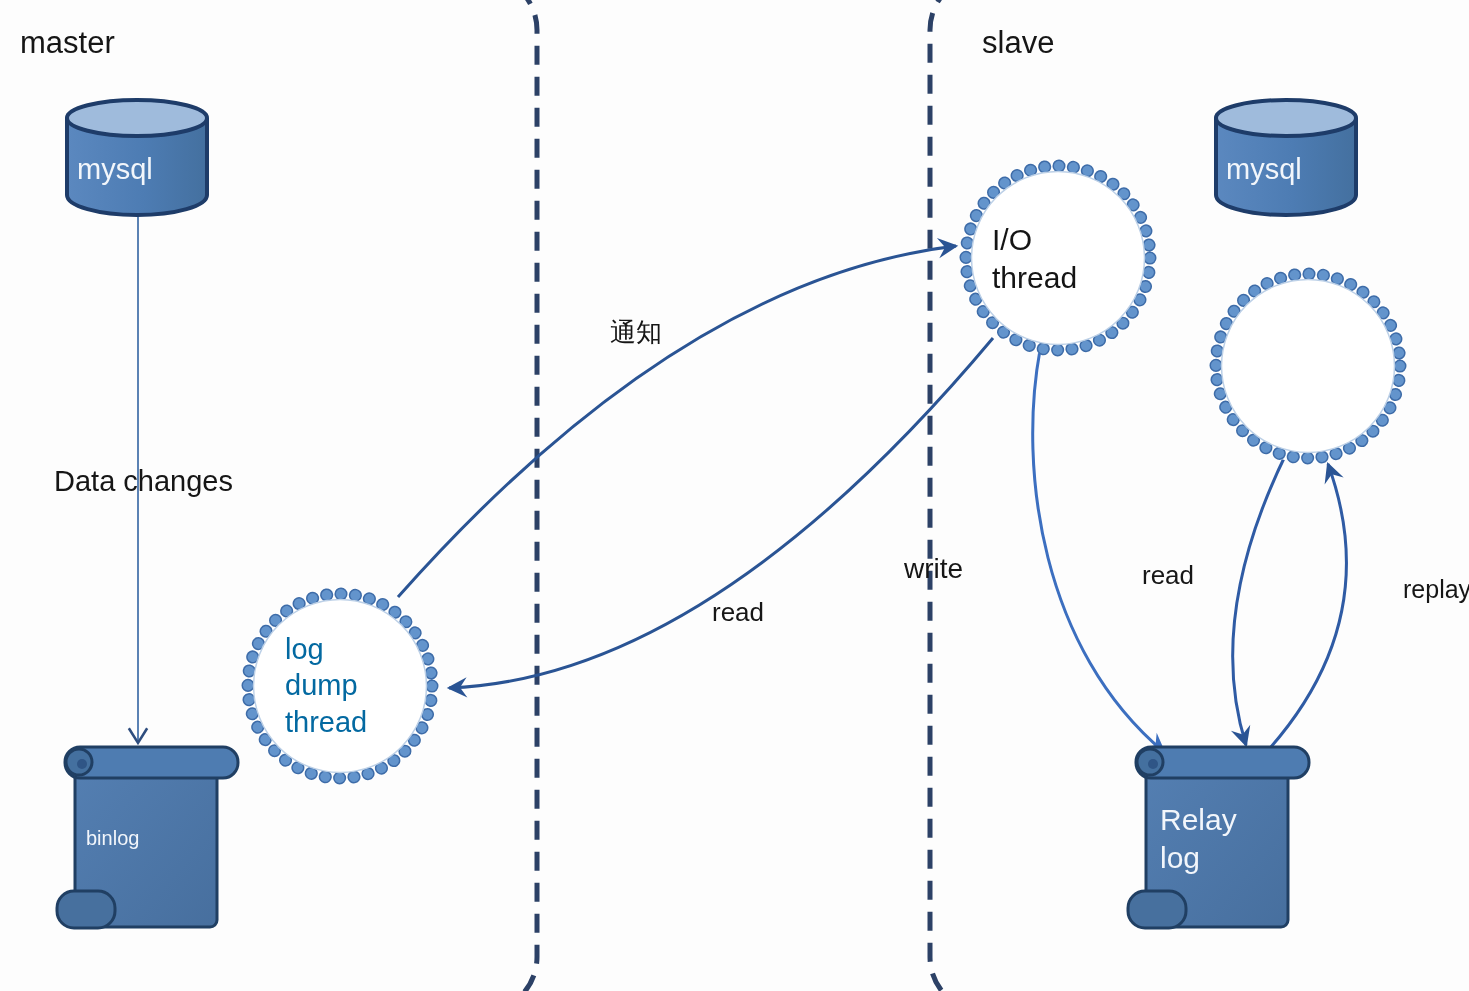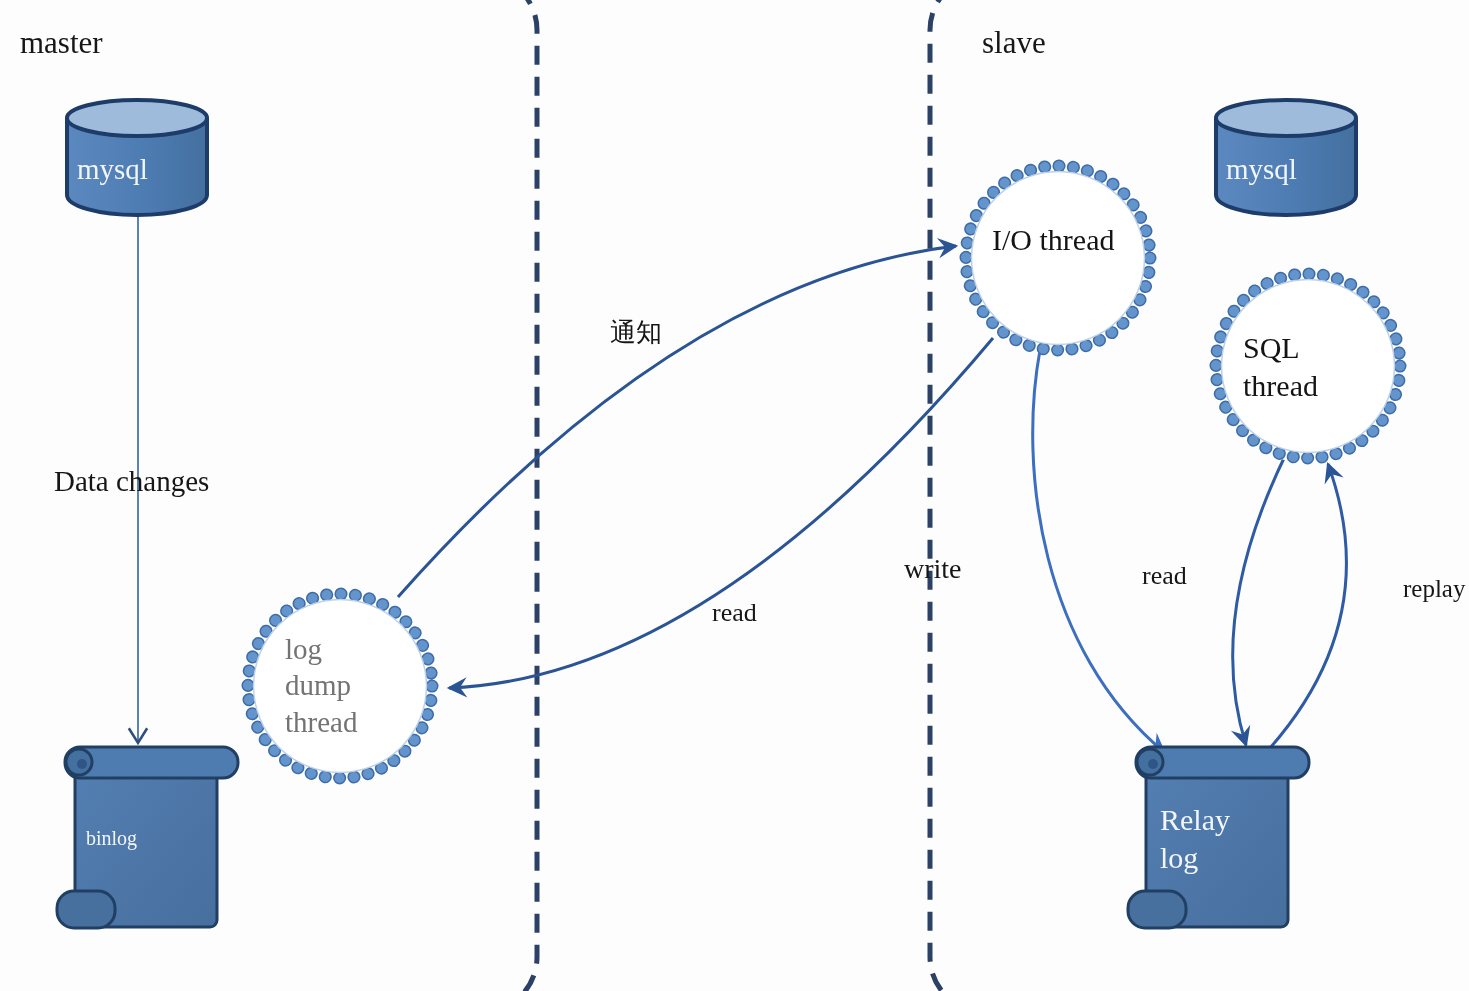--- a/index.html
+++ b/index.html
@@ -1,39 +1,39 @@
 <!DOCTYPE html>
 <html><head>
 <meta charset="utf-8">
 <style>
   html,body{margin:0;padding:0;background:#ffffff;}
   #stage{
     position:relative;
     width:1469px;height:991px;
     overflow:hidden;
     background:#fdfdfd;
-    font-family:Liberation Serif, serif;
+    font-family:Liberation Sans, sans-serif;
   }
   #shape-layer{position:absolute;left:0;top:0;}
   .lbl{
     position:absolute;
     color:#161616;
     white-space:nowrap;
     line-height:1.2;
   }
   .lbl.center{text-align:left;white-space:normal;}
   .node-text{color:#f2f6fb;}
   .t-master   {left:20px;  top:24px;  font-size:31px;}
   .t-slave    {left:982px; top:24px;  font-size:31px;}
   .t-mysql-m  {left:77px;  top:152px; width:120px; font-size:29px;}
   .t-mysql-s  {left:1226px;top:152px; width:120px; font-size:29px;}
   .t-datachg  {left:54px;  top:464px; font-size:29px;}
   .t-binlog   {left:86px;  top:826px; width:120px; font-size:20px;}
   .t-relaylog {left:1160px;top:801px; width:114px; font-size:30px; line-height:1.25;}
-  .t-logdump  {left:285px; top:631px; width:110px; font-size:29px; line-height:1.25; color:#737373;}
+  .t-logdump  {left:285px; top:631px; width:110px; font-size:29px; line-height:1.25; color:#0369a1;}
   .t-io       {left:992px; top:221px; width:130px; font-size:30px; line-height:1.25; color:#141414;}
   .t-sql      {left:1243px;top:329px; width:130px; font-size:30px; line-height:1.25; color:#141414;}
   .t-notify   {left:586px; top:317px; font-size:26px;margin-left:24px;}
   .t-read1    {left:712px; top:597px; font-size:26px;}
   .t-write    {left:904px; top:552px; font-size:28px;}
   .t-read2    {left:1142px;top:560px; font-size:26px;}
   .t-replay   {left:1403px;top:574px; font-size:25px;}
 </style>
 </head>
 <body>
@@ -105,21 +105,20 @@
   <div class="lbl t-master">master</div>
   <div class="lbl t-slave">slave</div>
 
   <div class="lbl center node-text t-mysql-m">mysql</div>
   <div class="lbl center node-text t-mysql-s">mysql</div>
   <div class="lbl center node-text t-binlog">binlog</div>
   <div class="lbl center node-text t-relaylog">Relay log</div>
 
   <div class="lbl center t-logdump">log dump thread</div>
   <div class="lbl center t-io">I/O thread</div>
-  <div class="lbl center t-sql">SQL thread</div>
 
   <div class="lbl t-datachg">Data changes</div>
   <div class="lbl t-notify">通知</div>
   <div class="lbl t-read1">read</div>
   <div class="lbl t-write">write</div>
   <div class="lbl t-read2">read</div>
   <div class="lbl t-replay">replay</div>
 
 </div>
 

